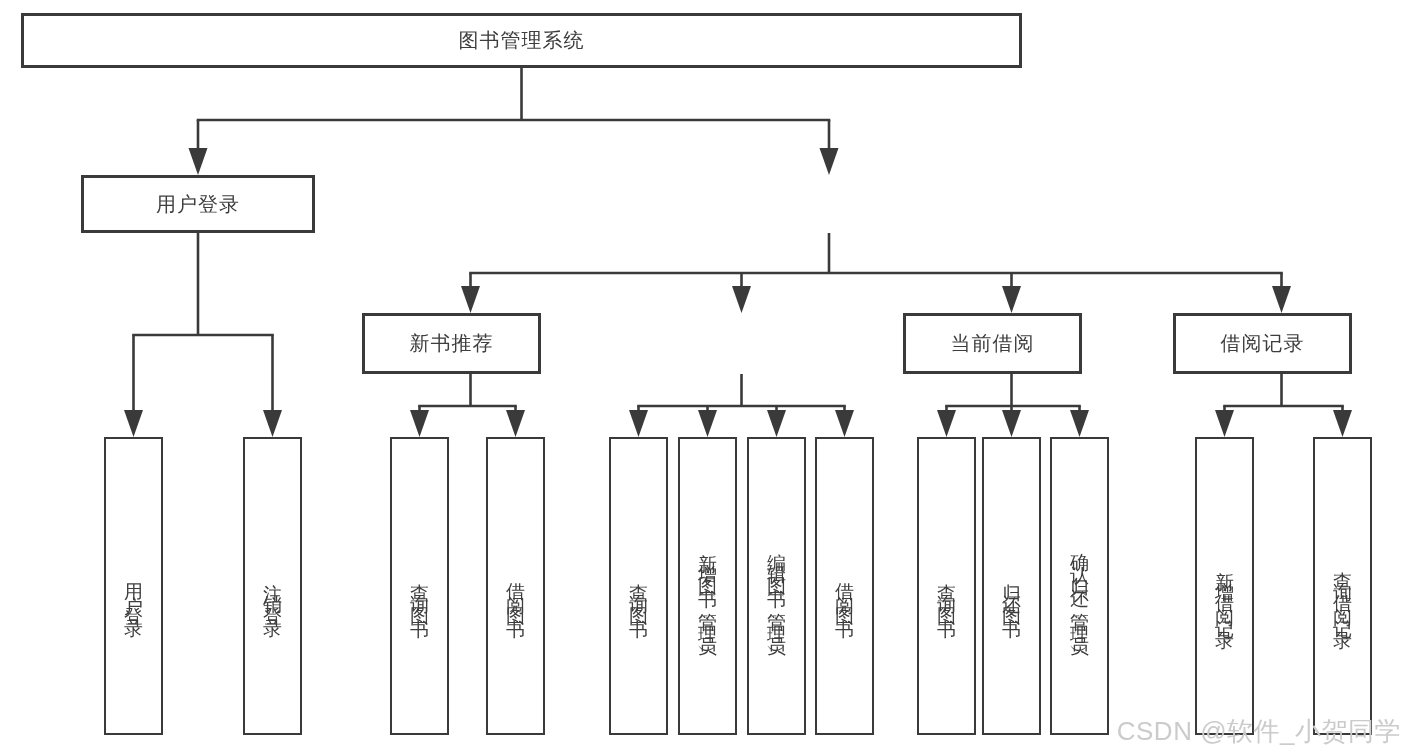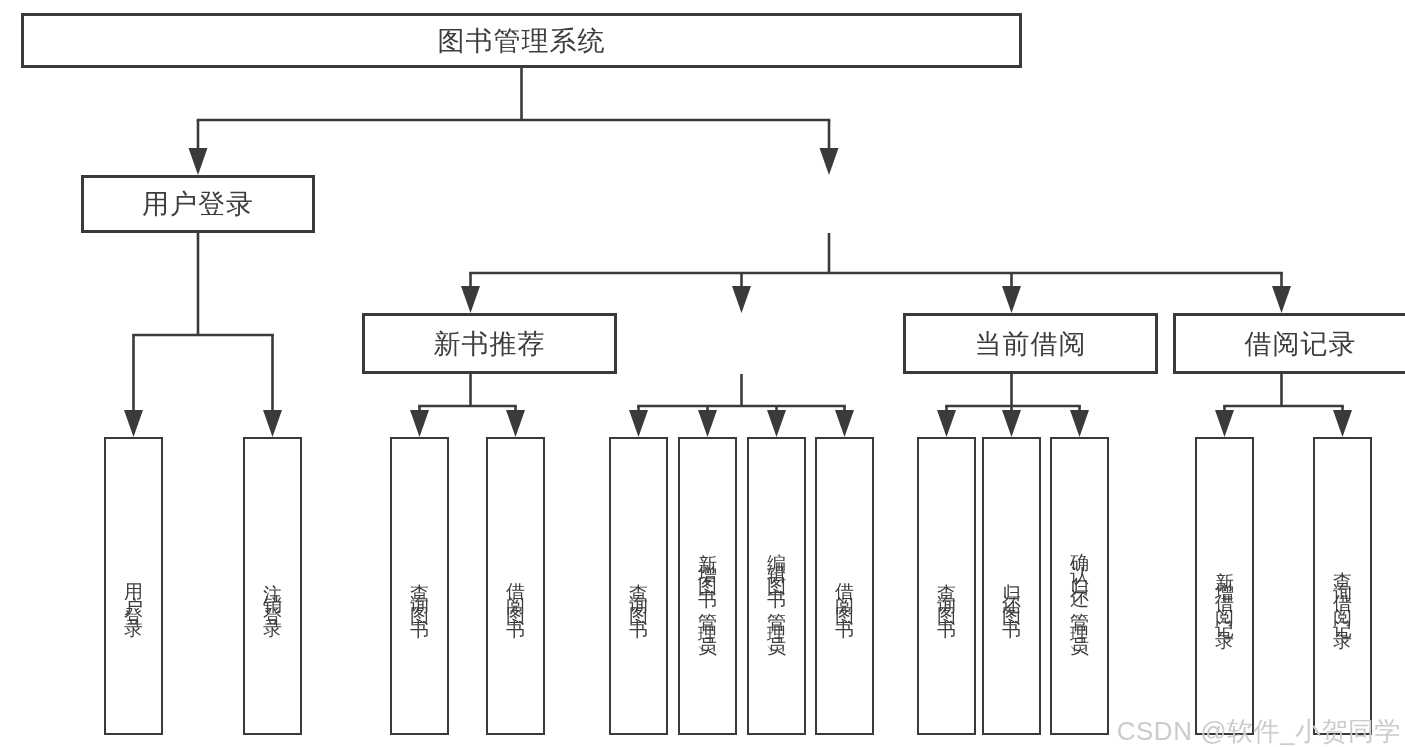--- a/index.html
+++ b/index.html
@@ -41,26 +41,26 @@
     align-items: center;
     justify-content: center;
     color: var(--text);
     z-index: 2;
   }
   .node span {
     display: block;
     white-space: nowrap;
   }
   .hnode span {
-    font-size: 27px;
+    font-size: 20px;
     letter-spacing: 1px;
   }
   .root-node   { left: 21px;  top: 13px;  width: 1001px; height: 55px; }
   .l2-node     { top: 175px; width: 234px; height: 58px; }
-  .l3-node     { top: 313px; width: 255px; height: 61px; }
+  .l3-node     { top: 313px; width: 179px; height: 61px; }
   .vnode {
     top: 437px;
     width: 59px;
     height: 298px;
     border-width: 2.5px;
   }
   .vnode span {
     writing-mode: vertical-rl;
     text-orientation: mixed;
     font-size: 19px;

